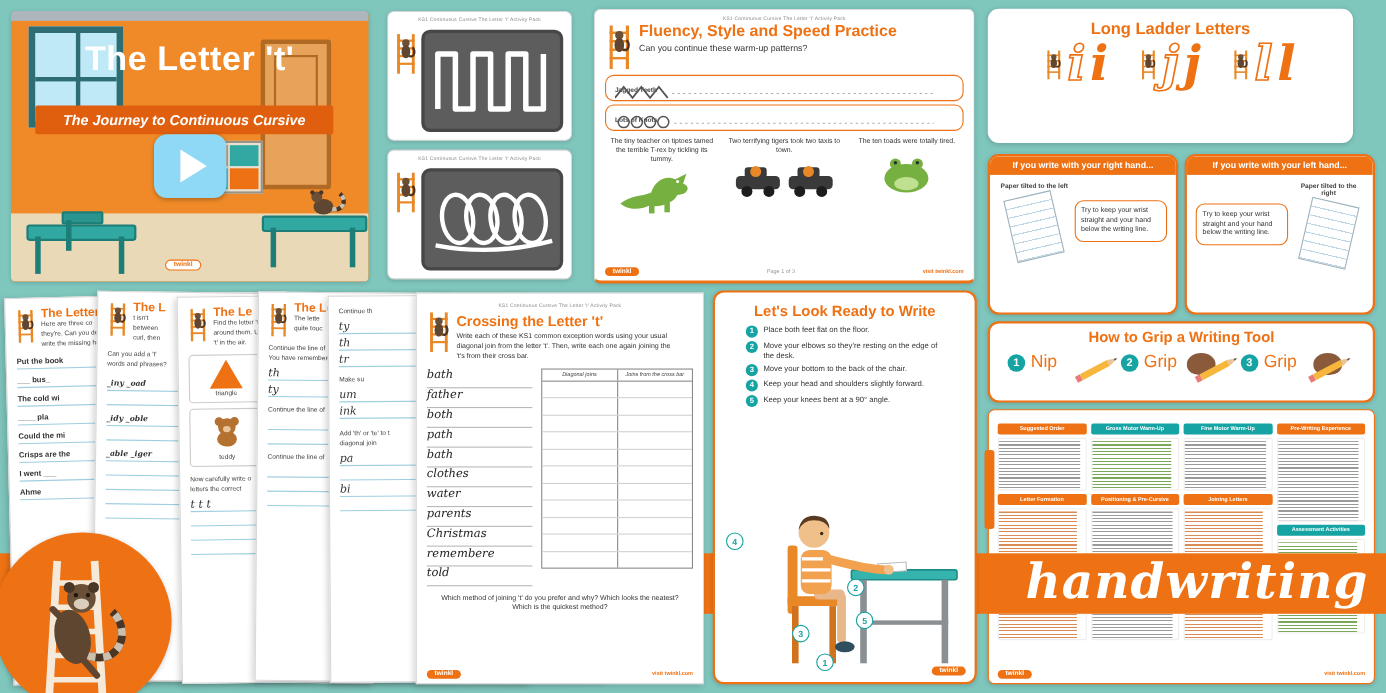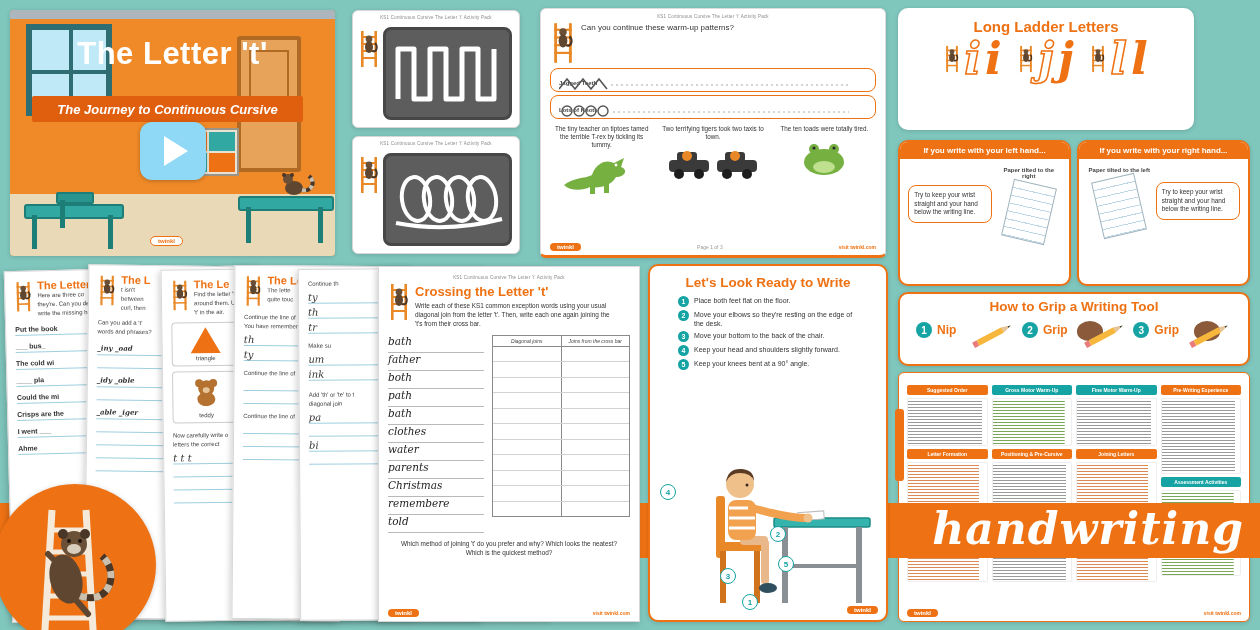--- a/index.html
+++ b/index.html
@@ -44,21 +44,21 @@
   .warmbox{border:1.5px solid #ee7214;border-radius:8px;height:24px;margin-top:3px;position:relative;padding:2px 8px;box-sizing:border-box;}
   .warmlabel{font-size:6px;color:#444;font-weight:bold;}
   #fluency .prompt{font-size:7.5px;color:#333;text-align:center;margin-top:6px;line-height:1.25;}
   #fluency .tw-row{display:flex;gap:8px;margin-top:6px;}
   #fluency .tw{flex:1;font-size:6.3px;color:#333;text-align:center;line-height:1.3;display:flex;flex-direction:column;align-items:center;gap:3px;}
   #fluency .foot{position:absolute;left:9px;right:9px;bottom:4px;display:flex;justify-content:space-between;align-items:center;}
   .visit{font-size:5px;color:#ee7214;font-weight:bold;}
   .pagenum{font-size:5px;color:#999;}
 
   
-  #laddercard{left:898px;top:8px;width:296px;height:122px;border-radius:10px;padding:8px;box-sizing:border-box;}
+  #laddercard{left:898px;top:8px;width:332px;height:122px;border-radius:10px;padding:8px;box-sizing:border-box;}
   #laddercard .title{text-align:center;font-size:15px;font-weight:bold;color:#ee7214;margin-top:2px;}
   #laddercard .letters{display:flex;justify-content:space-around;align-items:flex-end;margin-top:4px;padding:0 30px;}
   .lgroup{display:flex;align-items:flex-end;gap:4px;}
   .lol{font-family:"DejaVu Serif",serif;font-style:italic;font-weight:bold;font-size:44px;line-height:.9;}
   .lol.outline{color:#fff;-webkit-text-stroke:1.5px #ee7214;text-shadow:0 0 1px #ee7214;}
   .lol.solid{color:#ee7214;}
 
   
   #hands{left:898px;top:140px;width:352px;height:146px;background:none;box-shadow:none;display:flex;gap:6px;z-index:1;position:absolute;}
   .hpanel{flex:1;background:#fff;border:2px solid #ee7214;border-radius:10px;overflow:hidden;box-shadow:0 1px 4px rgba(0,0,0,.15);}
@@ -69,21 +69,21 @@
   .paperlabel{font-size:6px;color:#444;font-weight:bold;text-align:center;width:64px;}
   .paper{width:42px;height:56px;background:#fff;border:1.5px solid #9fb3bd;background-image:repeating-linear-gradient(to bottom,transparent 0 7px,#bcd6e6 7px 8px);}
   .tilt-r{transform:rotate(13deg);} .tilt-l{transform:rotate(-13deg);}
 
   
   #grip{left:898px;top:292px;width:352px;height:74px;border:2px solid #ee7214;border-radius:10px;box-sizing:border-box;padding:5px 10px;}
   #grip .title{text-align:center;font-size:13.5px;font-weight:bold;color:#ee7214;}
   #grip .steps{display:flex;justify-content:space-between;margin-top:5px;padding:0 6px;}
   .gstep{display:flex;align-items:center;gap:5px;}
   .gnum{width:16px;height:16px;border-radius:50%;background:#15a3a3;color:#fff;font-size:10px;font-weight:bold;display:flex;align-items:center;justify-content:center;}
-  .glabel{font-size:12px;font-weight:bold;color:#ee7214;}
+  .glabel{font-size:16px;font-weight:normal;color:#ee7214;}
   .ghand{width:26px;height:20px;background:#8a5a3b;border-radius:50% 50% 45% 45%;position:relative;}
   .gpencil{position:absolute;left:8px;top:6px;transform:rotate(-28deg);}
 
   
   #notes{left:898px;top:372px;width:352px;height:250px;border:1.5px solid #ee7214;padding:7px 8px;box-sizing:border-box;z-index:1;}
   #notes .ntitle{font-family:"DejaVu Serif",serif;font-style:italic;font-weight:bold;color:#ee7214;font-size:12px;}
   #notes .sidetab{position:absolute;left:-4px;top:36px;width:9px;height:72px;background:#ee7214;border-radius:3px;}
   .notes-grid{display:flex;gap:4px;margin-top:5px;}
   .ncol{flex:1;display:flex;flex-direction:column;gap:3px;}
   .nsec-h{font-size:5px;font-weight:bold;color:#fff;text-align:center;padding:2px 1px;border-radius:2px;background:#ee7214;}
@@ -241,20 +241,21 @@
             <rect x="16.4" y="2" width="2.6" height="36" fill="#e98826"></rect>
             <rect x="3" y="7" width="16" height="2" fill="#e98826"></rect>
             <rect x="3" y="14" width="16" height="2" fill="#e98826"></rect>
             <rect x="3" y="21" width="16" height="2" fill="#e98826"></rect>
             <rect x="3" y="28" width="16" height="2" fill="#e98826"></rect>
             <circle cx="11" cy="10" r="3.4" fill="#6b5038"></circle>
             <ellipse cx="11" cy="18" rx="4" ry="6" fill="#5f4630"></ellipse>
             <path d="M14,22 C19,24 20,17 17,14" stroke="#4a3626" stroke-width="2" fill="none"></path>
           </svg></span>
       <div>
+        <div class="title">Fluency, Style and Speed Practice</div>
         <div class="intro">Can you continue these warm-up patterns?</div>
       </div>
     </div>
     <div class="warmbox">
       <span class="warmlabel">Jagged Teeth</span>
       <svg width="300" height="14" viewBox="0 0 300 14" style="position:absolute;left:8px;top:8px;">
         <polyline points="0,12 8,2 16,12 24,2 32,12 40,2 48,12" stroke="#555" stroke-width="1.6" fill="none"></polyline>
         <line x1="52" y1="8" x2="290" y2="8" stroke="#aaa" stroke-width="1" stroke-dasharray="2 3"></line>
       </svg>
     </div>
@@ -364,37 +365,37 @@
               <path d="M14,22 C19,24 20,17 17,14" stroke="#4a3626" stroke-width="2" fill="none"></path>
             </svg></span>
         <span class="lol outline">l</span>
         <span class="lol solid">l</span>
       </div>
     </div>
   </div>
 
   <div id="hands">
     <div class="hpanel">
+      <div class="hhead">If you write with your right hand...</div>
+      <div class="hbody">
+        <div class="paperwrap">
+          <div class="paperlabel">Paper tilted to the left</div>
+          <div class="paper tilt-l"></div>
+        </div>
+        <div class="tipbubble">Try to keep your wrist straight and your hand below the writing line.</div>
+      </div>
+    </div>
+    <div class="hpanel">
       <div class="hhead">If you write with your left hand...</div>
       <div class="hbody">
         <div class="tipbubble">Try to keep your wrist straight and your hand below the writing line.</div>
         <div class="paperwrap">
           <div class="paperlabel">Paper tilted to the right</div>
           <div class="paper tilt-r"></div>
         </div>
-      </div>
-    </div>
-    <div class="hpanel">
-      <div class="hhead">If you write with your right hand...</div>
-      <div class="hbody">
-        <div class="paperwrap">
-          <div class="paperlabel">Paper tilted to the left</div>
-          <div class="paper tilt-l"></div>
-        </div>
-        <div class="tipbubble">Try to keep your wrist straight and your hand below the writing line.</div>
       </div>
     </div>
   </div>
 
   <div id="grip" class="card">
     <div class="title">How to Grip a Writing Tool</div>
     <div class="steps">
       <div class="gstep">
         <span class="gnum">1</span>
         <span class="glabel">Nip</span>

